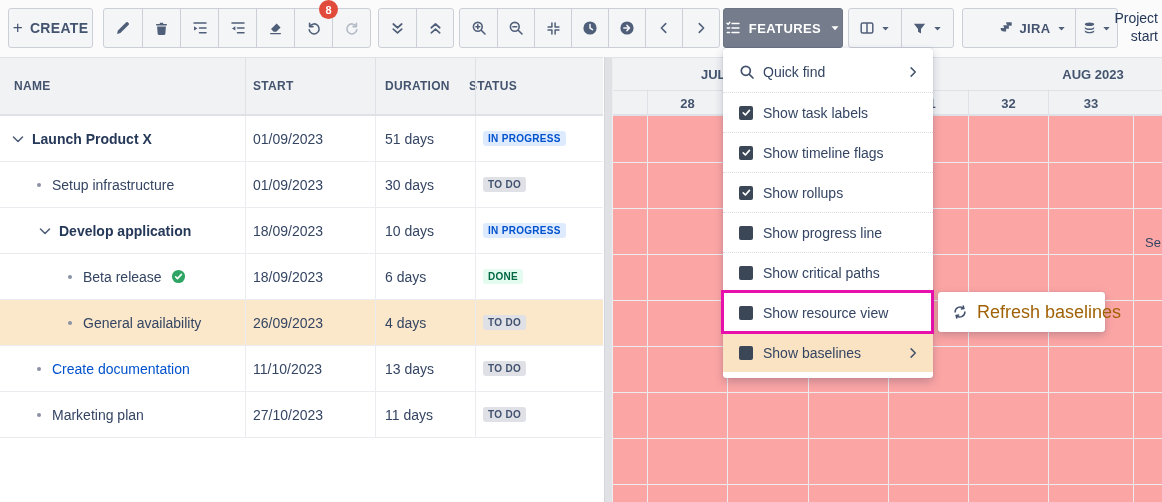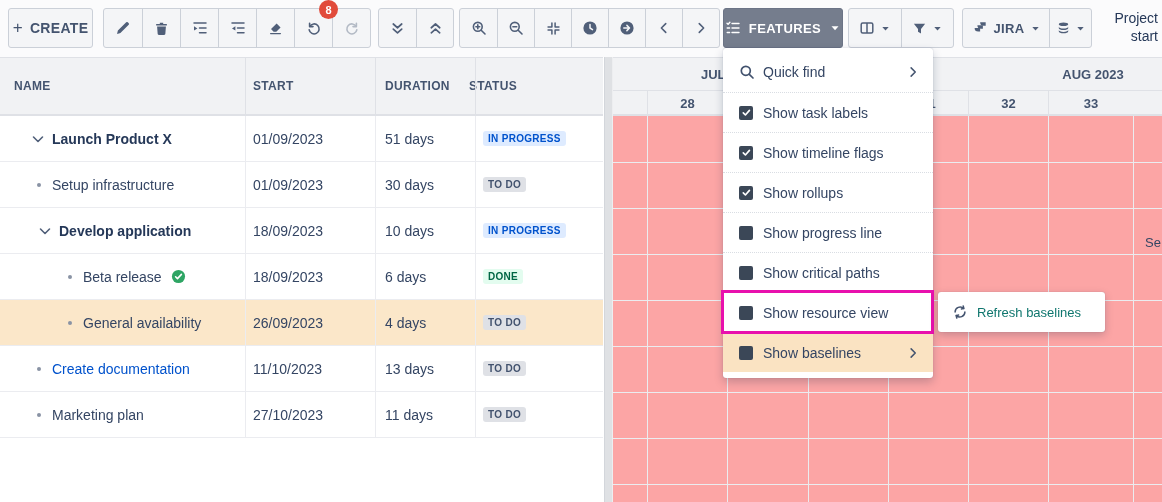--- a/index.html
+++ b/index.html
@@ -15,21 +15,21 @@
   .btn-group .gbtn { width:38px; height:100%; display:flex; align-items:center; justify-content:center; border-left:1px solid #CBD0D8; color:#505F79; cursor:pointer; }
   .btn-group .gbtn:first-child { border-left:none; }
   .gbtn.disabled { color:#B3BAC5; }
   .create-btn { left:8px; width:85px; font-size:14px; font-weight:700; color:#44546F; letter-spacing:.3px; gap:7px; }
   .create-plus { font-size:17px; font-weight:400; }
   .grp-a { left:103px; } .grp-a .gbtn{ width:38px; }
   .grp-b { left:378px; } .grp-b .gbtn{ width:37px; }
   .grp-c { left:459px; } .grp-c .gbtn{ width:37px; }
   .features-btn { left:723px; width:120px; background:#757D8D; border:1px solid #6C7486; color:#fff; font-size:13px; font-weight:700; letter-spacing:.4px; gap:8px; }
   .grp-d { left:848px; } .grp-d .gbtn { width:52px; gap:5px; }
-  .grp-e { left:962px; } .grp-e .gbtn-jira { width:86px; gap:6px; font-size:13px; font-weight:700; color:#44546F; letter-spacing:.3px; } .grp-e .gbtn-db { width:42px; gap:4px; }
+  .grp-e { left:962px;padding-left:26px; } .grp-e .gbtn-jira { width:86px; gap:6px; font-size:13px; font-weight:700; color:#44546F; letter-spacing:.3px; } .grp-e .gbtn-db { width:42px; gap:4px; }
   .undo-badge { position:absolute; left:319px; top:0; min-width:19px; height:19px; border-radius:10px; background:#E14B3B; color:#fff; font-size:11px; font-weight:700; display:flex; align-items:center; justify-content:center; z-index:7; }
   .project-start { position:absolute; right:4px; top:9px; width:64px; text-align:right; font-size:14px; line-height:18px; color:#253858; font-weight:500; }
   .icon { display:inline-flex; align-items:center; justify-content:center; }
   .icon svg { display:block; }
 
   
   .grid-area { position:absolute; left:0; top:57px; width:1162px; height:445px; }
   .tbl-header { position:absolute; left:0; top:0; width:603px; height:59px; background:#F1F2F4; border-top:1px solid #DFE1E6; border-bottom:2px solid #DFE1E6; z-index:2;padding-left:16px; }
   .tbl-header .colname { position:absolute; top:0; height:100%; display:flex; align-items:center; font-size:12px; font-weight:700; color:#44546F; letter-spacing:.3px; }
   .hdr-name { left:14px; } .hdr-start { left:253px; } .hdr-duration { left:385px; } .hdr-status { left:469px; }
@@ -53,21 +53,21 @@
   .trow .cell-name { position:absolute; left:0; top:0; width:245px; height:100%; display:flex; align-items:center; }
   .trow .cell-start { position:absolute; left:253px; top:0; height:100%; display:flex; align-items:center; font-size:14px; color:#344563; }
   .trow .cell-dur { position:absolute; left:385px; top:0; height:100%; display:flex; align-items:center; font-size:14px; color:#344563; }
   .trow .cell-status { position:absolute; left:483px; top:0; height:100%; display:flex; align-items:center; }
   .trow .vsep { position:absolute; top:0; bottom:-1px; width:1px; background:#EBECF0; }
   .name-text { font-size:14px; color:#344563; white-space:nowrap; }
   .name-text.bold { font-weight:700; color:#253858; }
   .name-text.link { color:#0052CC; cursor:pointer; }
   .twisty { width:16px; height:16px; margin-right:6px; flex:0 0 auto; cursor:pointer; }
   .bullet { width:4px; height:4px; border-radius:50%; background:#8993A4; margin-right:11px; flex:0 0 auto; }
-  .ind0 { padding-left:30px; } .ind1 { padding-left:37px; } .ind2 { padding-left:68px; }
+  .ind0 { padding-left:10px; } .ind1 { padding-left:37px; } .ind2 { padding-left:68px; }
   .done-check { margin-left:9px; flex:0 0 auto; }
   .badge { font-size:10px; font-weight:700; letter-spacing:.3px; padding:3px 5px 2px; border-radius:3px; line-height:1; white-space:nowrap; }
   .badge-inprogress { background:#DEEBFF; color:#0052CC; }
   .badge-todo { background:#DFE1E6; color:#42526E; }
   .badge-done { background:#E3FCEF; color:#006644; }
 
   
   .tl-body { position:absolute; left:613px; top:59px; width:549px; height:386px; background:#fca5a5; }
   .vline { position:absolute; top:0; bottom:0; width:1px; background:#EBECF0; }
   .hline { position:absolute; left:0; right:0; height:1px; background:#EBECF0; }
@@ -80,21 +80,21 @@
   .menu-item .mi-icon { width:16px; height:16px; margin-right:8px; color:#42526E; flex:0 0 auto; }
   .menu-item .mi-label { flex:1 1 auto; }
   .menu-item .mi-arrow { width:12px; height:12px; color:#44546F; flex:0 0 auto; }
   .menu-item.peach { background:#FAE3C2; border-top-color:transparent; }
   .checkbox { width:14px; height:14px; border-radius:2px; background:#3B4757; margin-right:10px; display:flex; align-items:center; justify-content:center; flex:0 0 auto; }
   .annotation-box { position:absolute; left:721px; top:290px; width:213px; height:44px; border:3px solid #E810AD; z-index:25; pointer-events:none; }
 
   
   .submenu { position:absolute; left:938px; top:292px; width:167px; height:40px; background:#fff; border-radius:3px; box-shadow:0 3px 8px rgba(9,30,66,.22), 0 0 1px rgba(9,30,66,.3); display:flex; align-items:center; padding:0 12px 0 14px; z-index:30; cursor:pointer; }
   .submenu .mi-icon { width:16px; height:16px; margin-right:9px; color:#42526E; }
-  .submenu .mi-label { font-size:13px; color:#0f766e; white-space:nowrap; }
+  .submenu .mi-label { font-size:18px; color:#a16207; white-space:nowrap; }
 </style>
 </head>
 <body>
 
 <div id="app">
 
   <div class="toolbar">
 
     <div class="btn create-btn">
       <span class="create-plus icon">+</span>

